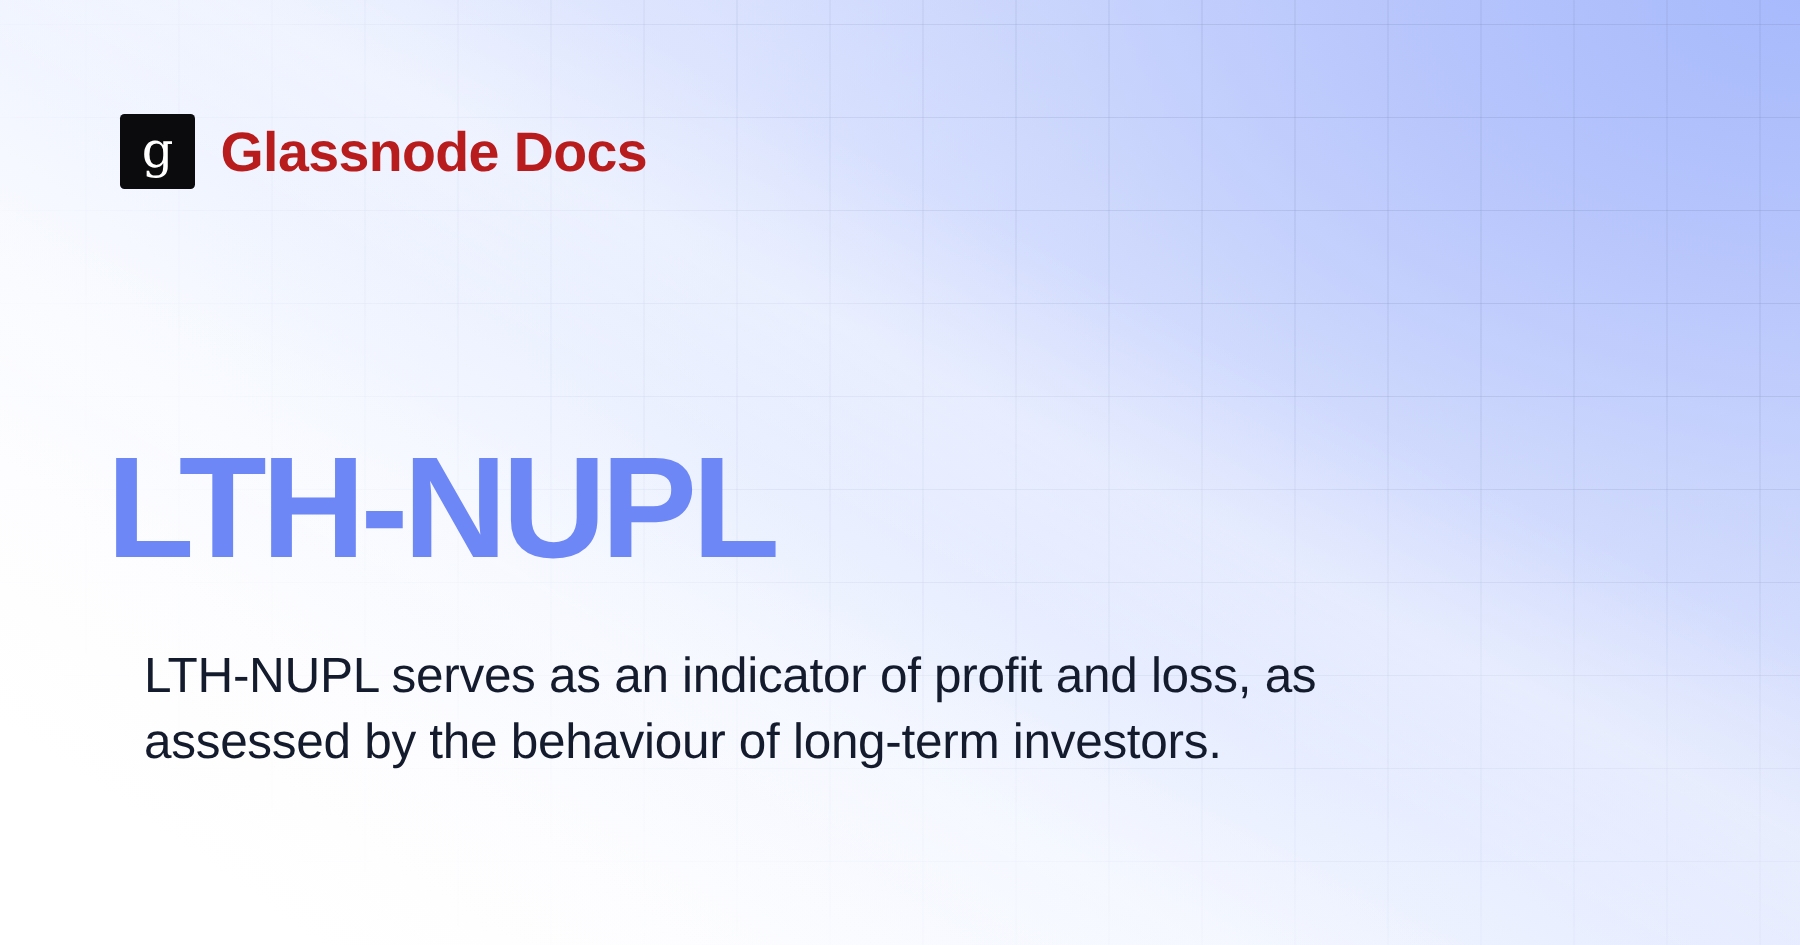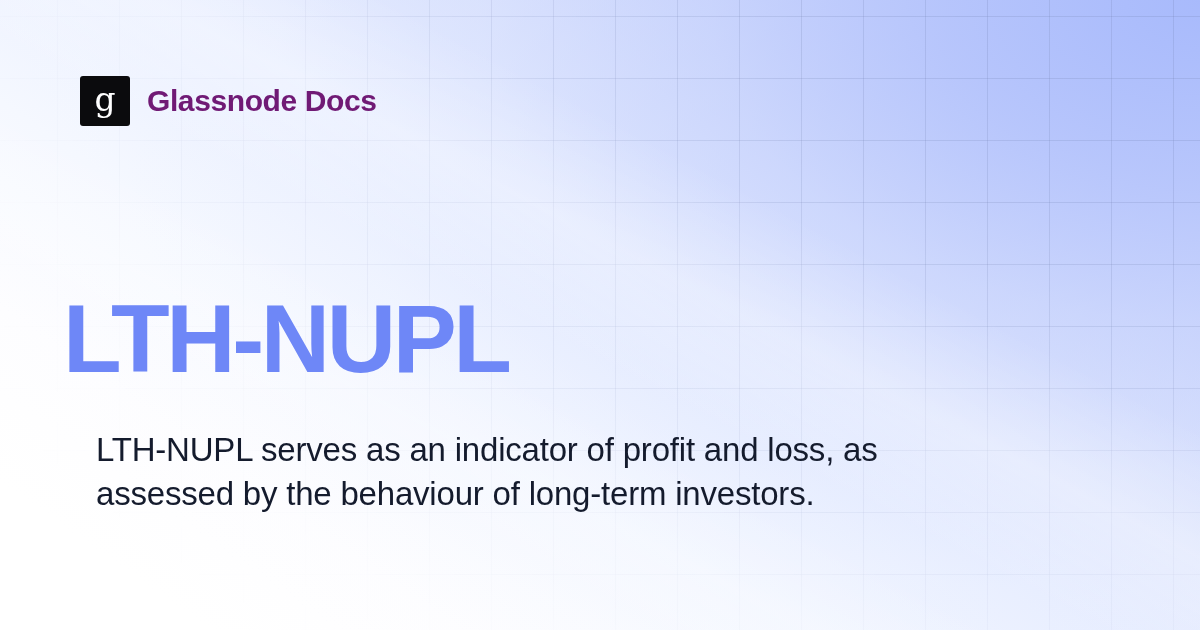--- a/index.html
+++ b/index.html
@@ -95,31 +95,31 @@
     border-radius: 3px;
     background: #0b0b0d;
     display: flex;
     align-items: center;
     justify-content: center;
     flex: 0 0 auto;
   }
   .brand-logo svg { display: block; }
 
   .brand-name {
-    font-size: 30px;
+    font-size: 37px;
     font-weight: bold;
-    color: #701a75;
+    color: #b91c1c;
     letter-spacing: -0.4px;
     white-space: nowrap;
     line-height: 1;
   }
 
   .headline {
     position: absolute;
-    left: 63px;
+    left: 71px;
     top: 291px;
     font-size: 96px;
     font-weight: bold;
     color: #6e87f7;
     letter-spacing: -3.4px;
     line-height: 1;
     white-space: nowrap;
   }
 
   .subtitle {

